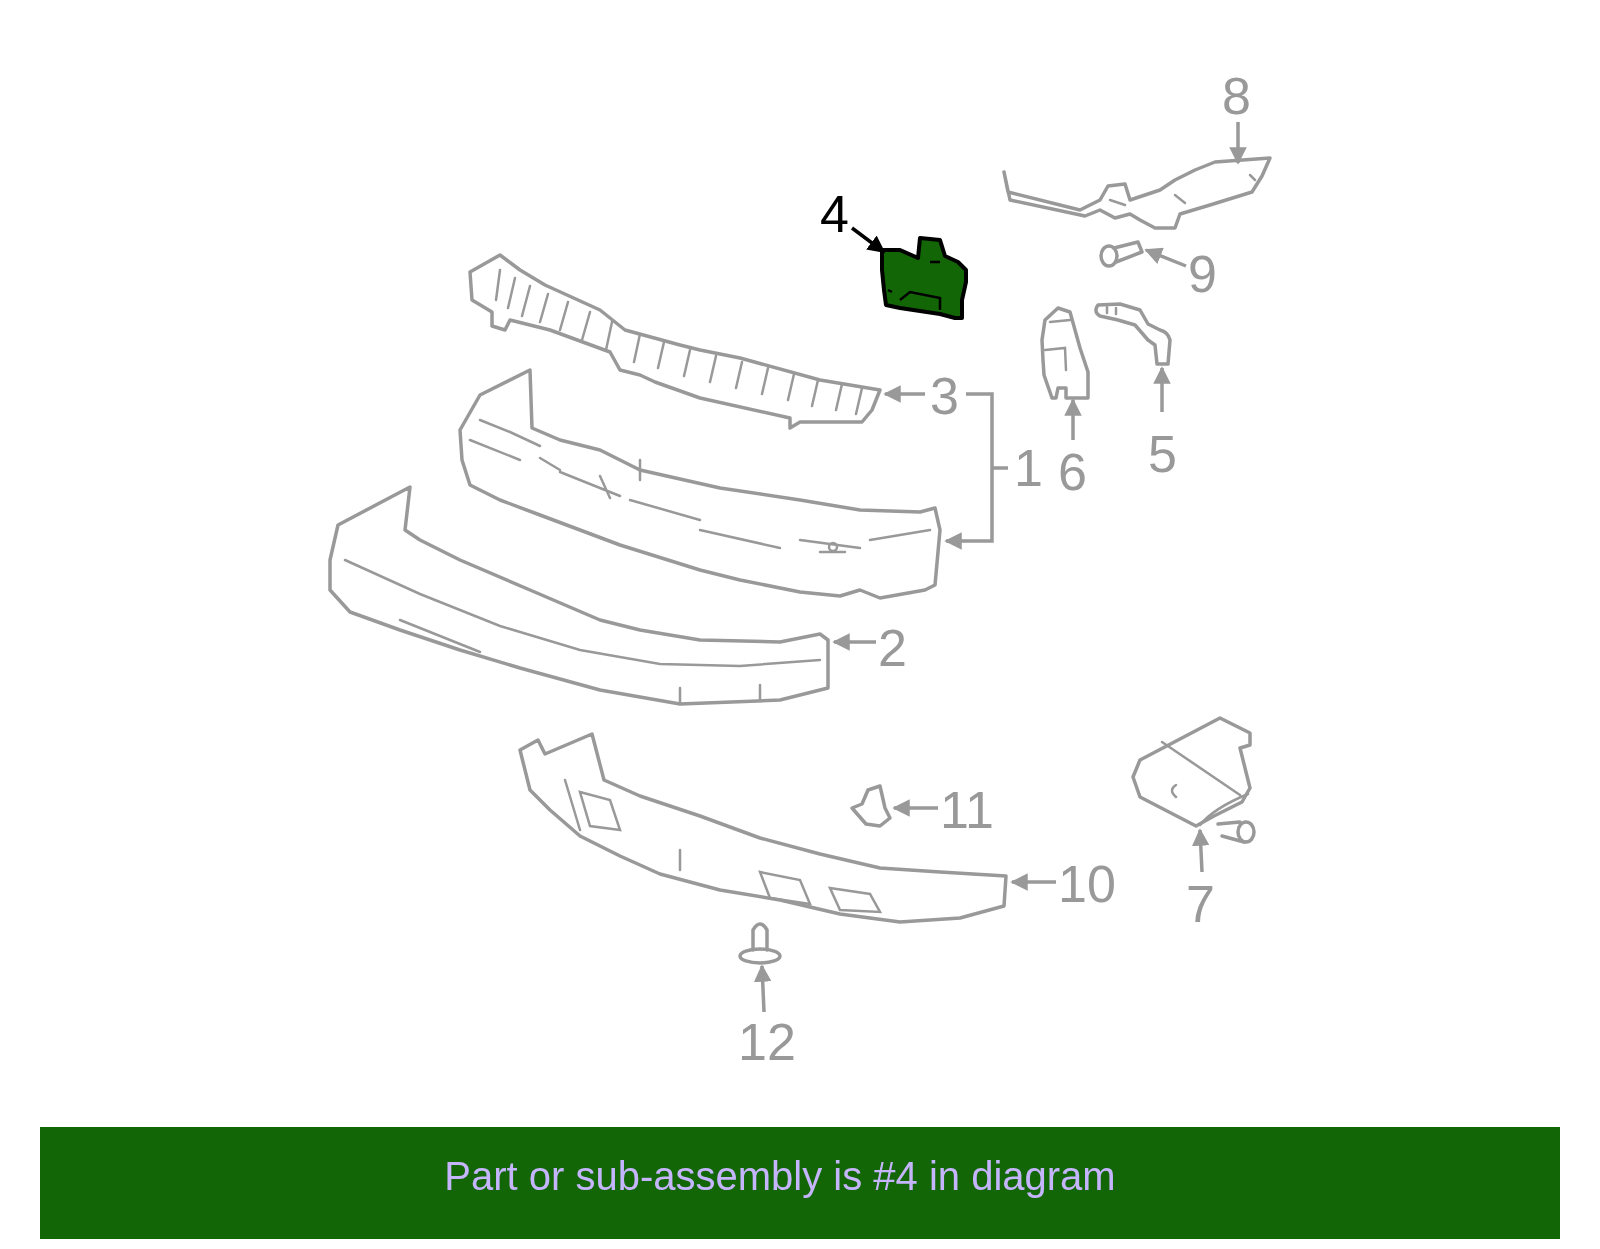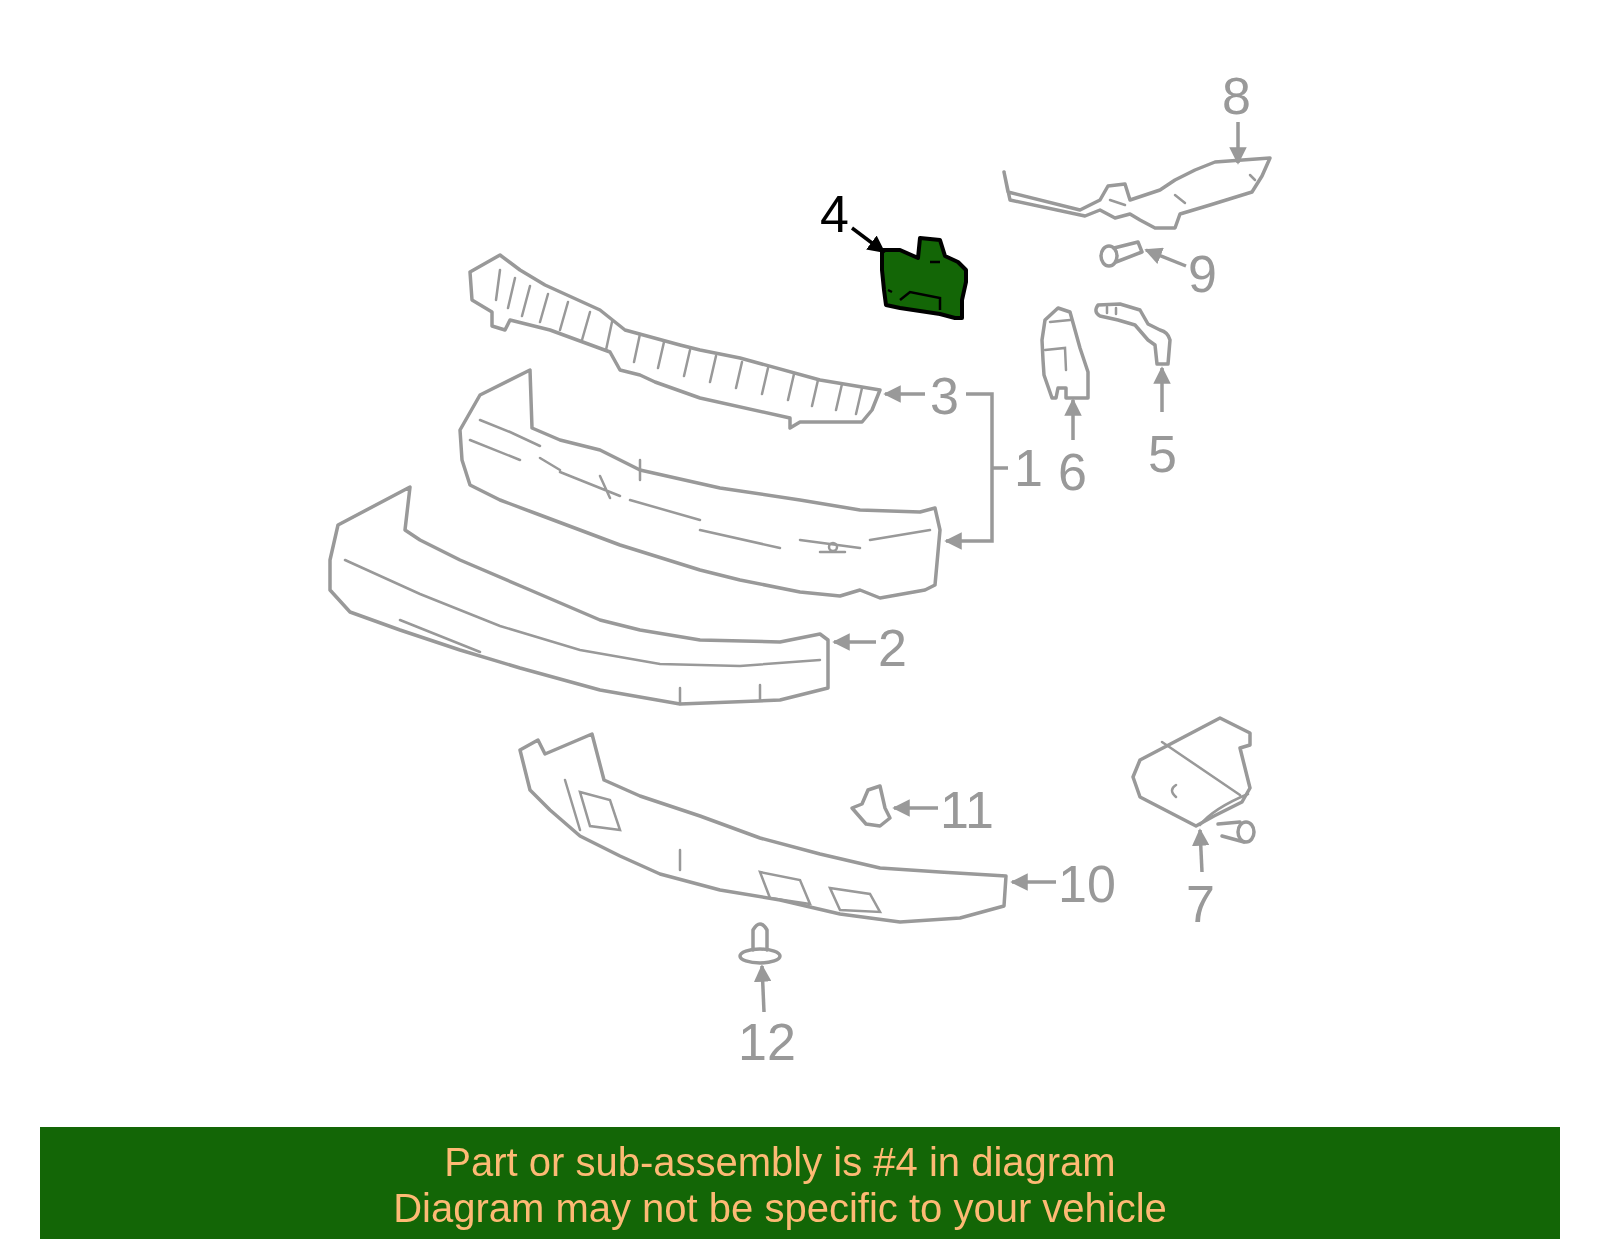--- a/index.html
+++ b/index.html
@@ -9,22 +9,22 @@
   .part { fill:none; stroke:#999999; stroke-width:3.5; stroke-linejoin:round; stroke-linecap:round; }
   .detail { fill:none; stroke:#999999; stroke-width:2.5; stroke-linecap:round; }
   .lead { stroke:#999999; stroke-width:3.5; fill:none; }
   .arrowhead { fill:#999999; }
   .callout { fill:#999999; font-family:"Liberation Sans", sans-serif; font-size:52px; }
   .callout.hl { fill:#000000; }
   .lead.hl { stroke:#000000; }
   .arrowhead.hl { fill:#000000; }
   #banner { position:absolute; left:40px; top:1127px; width:1520px; height:112px;
             background:#136606; }
-  #banner-text { position:absolute; left:0; top:12px; width:1480px; text-align:center;
-                 color:#fdba74; font-size:40px; line-height:46px; }
+  #banner-text { position:absolute; left:0; top:26px; width:1480px; text-align:center;
+                 color:#c4b5fd; font-size:40px; line-height:46px; }
   #banner-text div { white-space:nowrap; }
 </style>
 </head>
 <body>
 
 <svg id="diagram" viewBox="0 0 1600 1110" xmlns="http://www.w3.org/2000/svg">
   <defs>
     <marker id="ah" viewBox="0 0 10 10" refX="9" refY="5" markerWidth="5" markerHeight="5" orient="auto">
       <path d="M0,0 L10,5 L0,10 z" class="arrowhead"></path>
     </marker>
@@ -123,15 +123,14 @@
     <text class="callout" x="940" y="828">11</text>
     <text class="callout" x="1058" y="902">10</text>
     <text class="callout" x="1186" y="922">7</text>
     <text class="callout" x="738" y="1060">12</text>
   </g>
 </svg>
 
 <div id="banner">
   <div id="banner-text">
     <div>Part or sub-assembly is #4 in diagram</div>
-    <div>Diagram may not be specific to your vehicle</div>
   </div>
 </div>
 
 </body></html>

